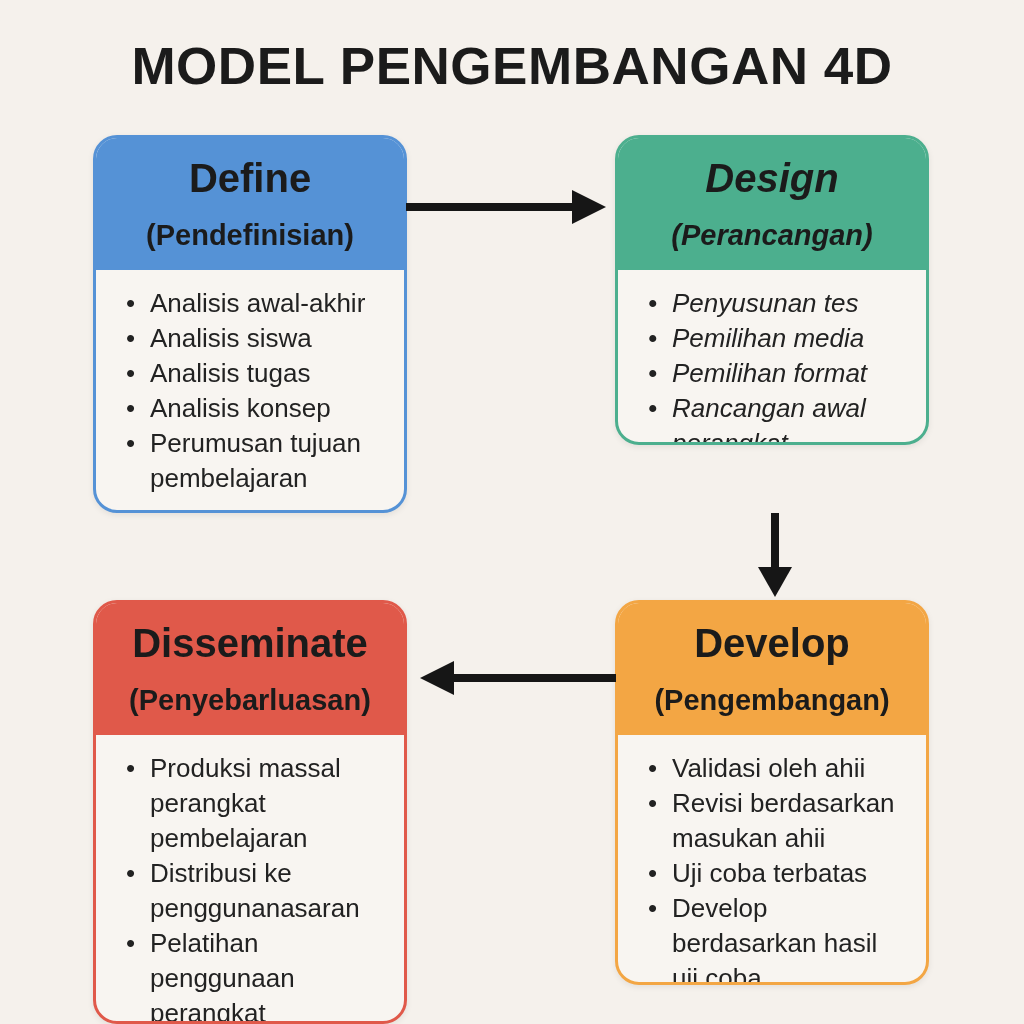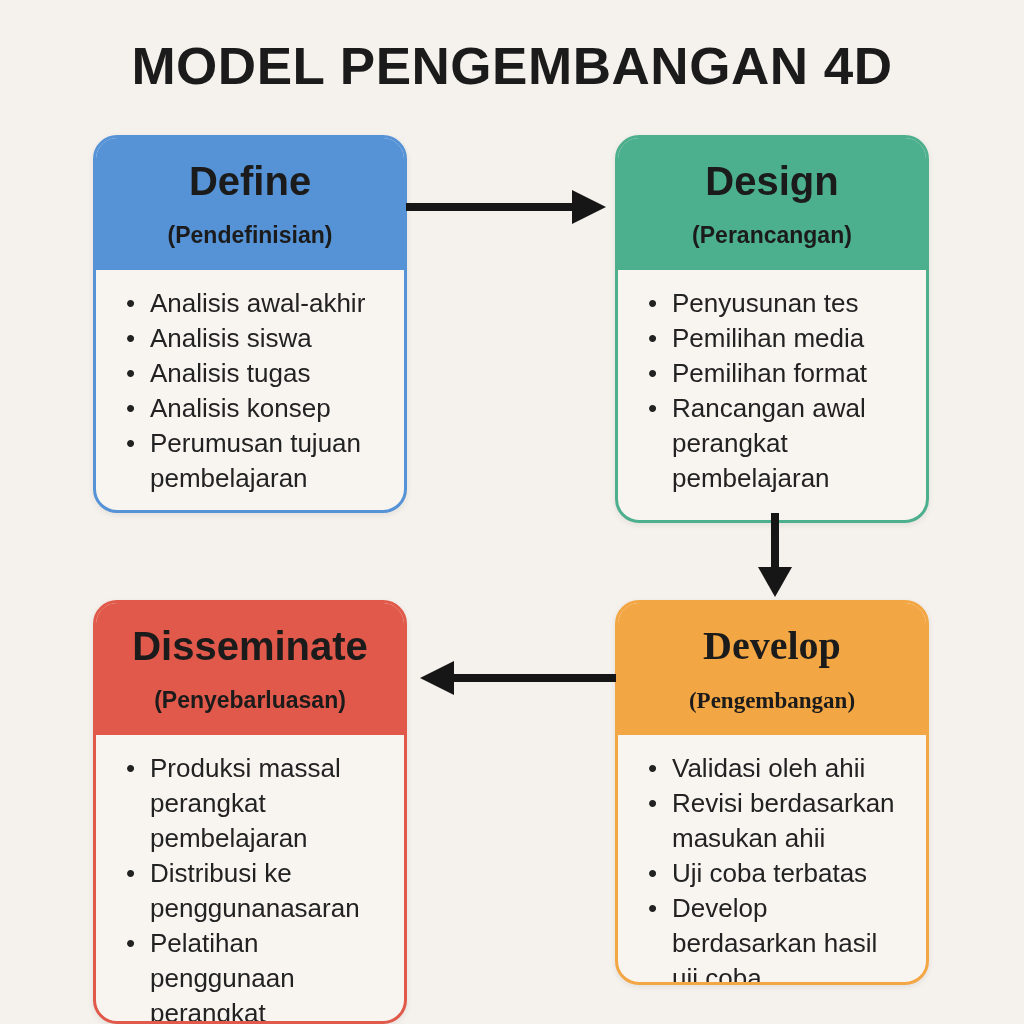--- a/index.html
+++ b/index.html
@@ -40,44 +40,44 @@
   .card-header {
     height: 132px;
     display: flex;
     flex-direction: column;
     align-items: center;
     justify-content: center;
     gap: 20px;
     text-align: center;
   }
   .card-title   { font-size: 40px; font-weight: bold; line-height: 1.1; }
-  .card-subtitle{ font-size: 23px; font-weight: bold; line-height: 1.1; }
+  .card-subtitle{ font-size: 29px; font-weight: bold; line-height: 1.1; }
   .card-body { padding: 16px 18px 10px 30px; }
   .card-list { list-style: none; margin: 0; padding: 0; }
   .card-list li {
     display: flex;
     font-size: 26px;
     line-height: 35px;
     color: #222222;
   }
   .bullet {
     flex: 0 0 24px;
     text-align: left;
   }
   .li-text { flex: 1 1 auto; }
 
   
   .card.define      { left: 93px;  top: 135px; height: 378px; border: 3px solid var(--define); }
-  .card.design      { left: 615px; top: 135px; height: 388px; border: 3px solid var(--design); }
+  .card.design      { left: 615px; top: 135px; height: 310px; border: 3px solid var(--design); font-style: italic; }
   .card.disseminate { left: 93px;  top: 600px; height: 424px; border: 3px solid var(--disseminate); }
   .card.develop     { left: 615px; top: 600px; height: 385px; border: 3px solid var(--develop); }
   .card.define      .card-header { background: var(--define); }
   .card.design      .card-header { background: var(--design); }
   .card.disseminate .card-header { background: var(--disseminate); }
-  .card.develop     .card-header { background: var(--develop); font-family: Liberation Serif, serif; }
+  .card.develop     .card-header { background: var(--develop); }
 
   
   .arrow { position: absolute; }
   .arrow .shaft { position: absolute; background: var(--arrow, #161616); }
   .arrow .head  { position: absolute; width: 0; height: 0; }
 
   .arrow-right { left: 406px; top: 190px; width: 200px; height: 34px; }
   .arrow-right .shaft { left: 0; top: 13px; width: 170px; height: 8px; }
   .arrow-right .head  {
     left: 166px; top: 0;

